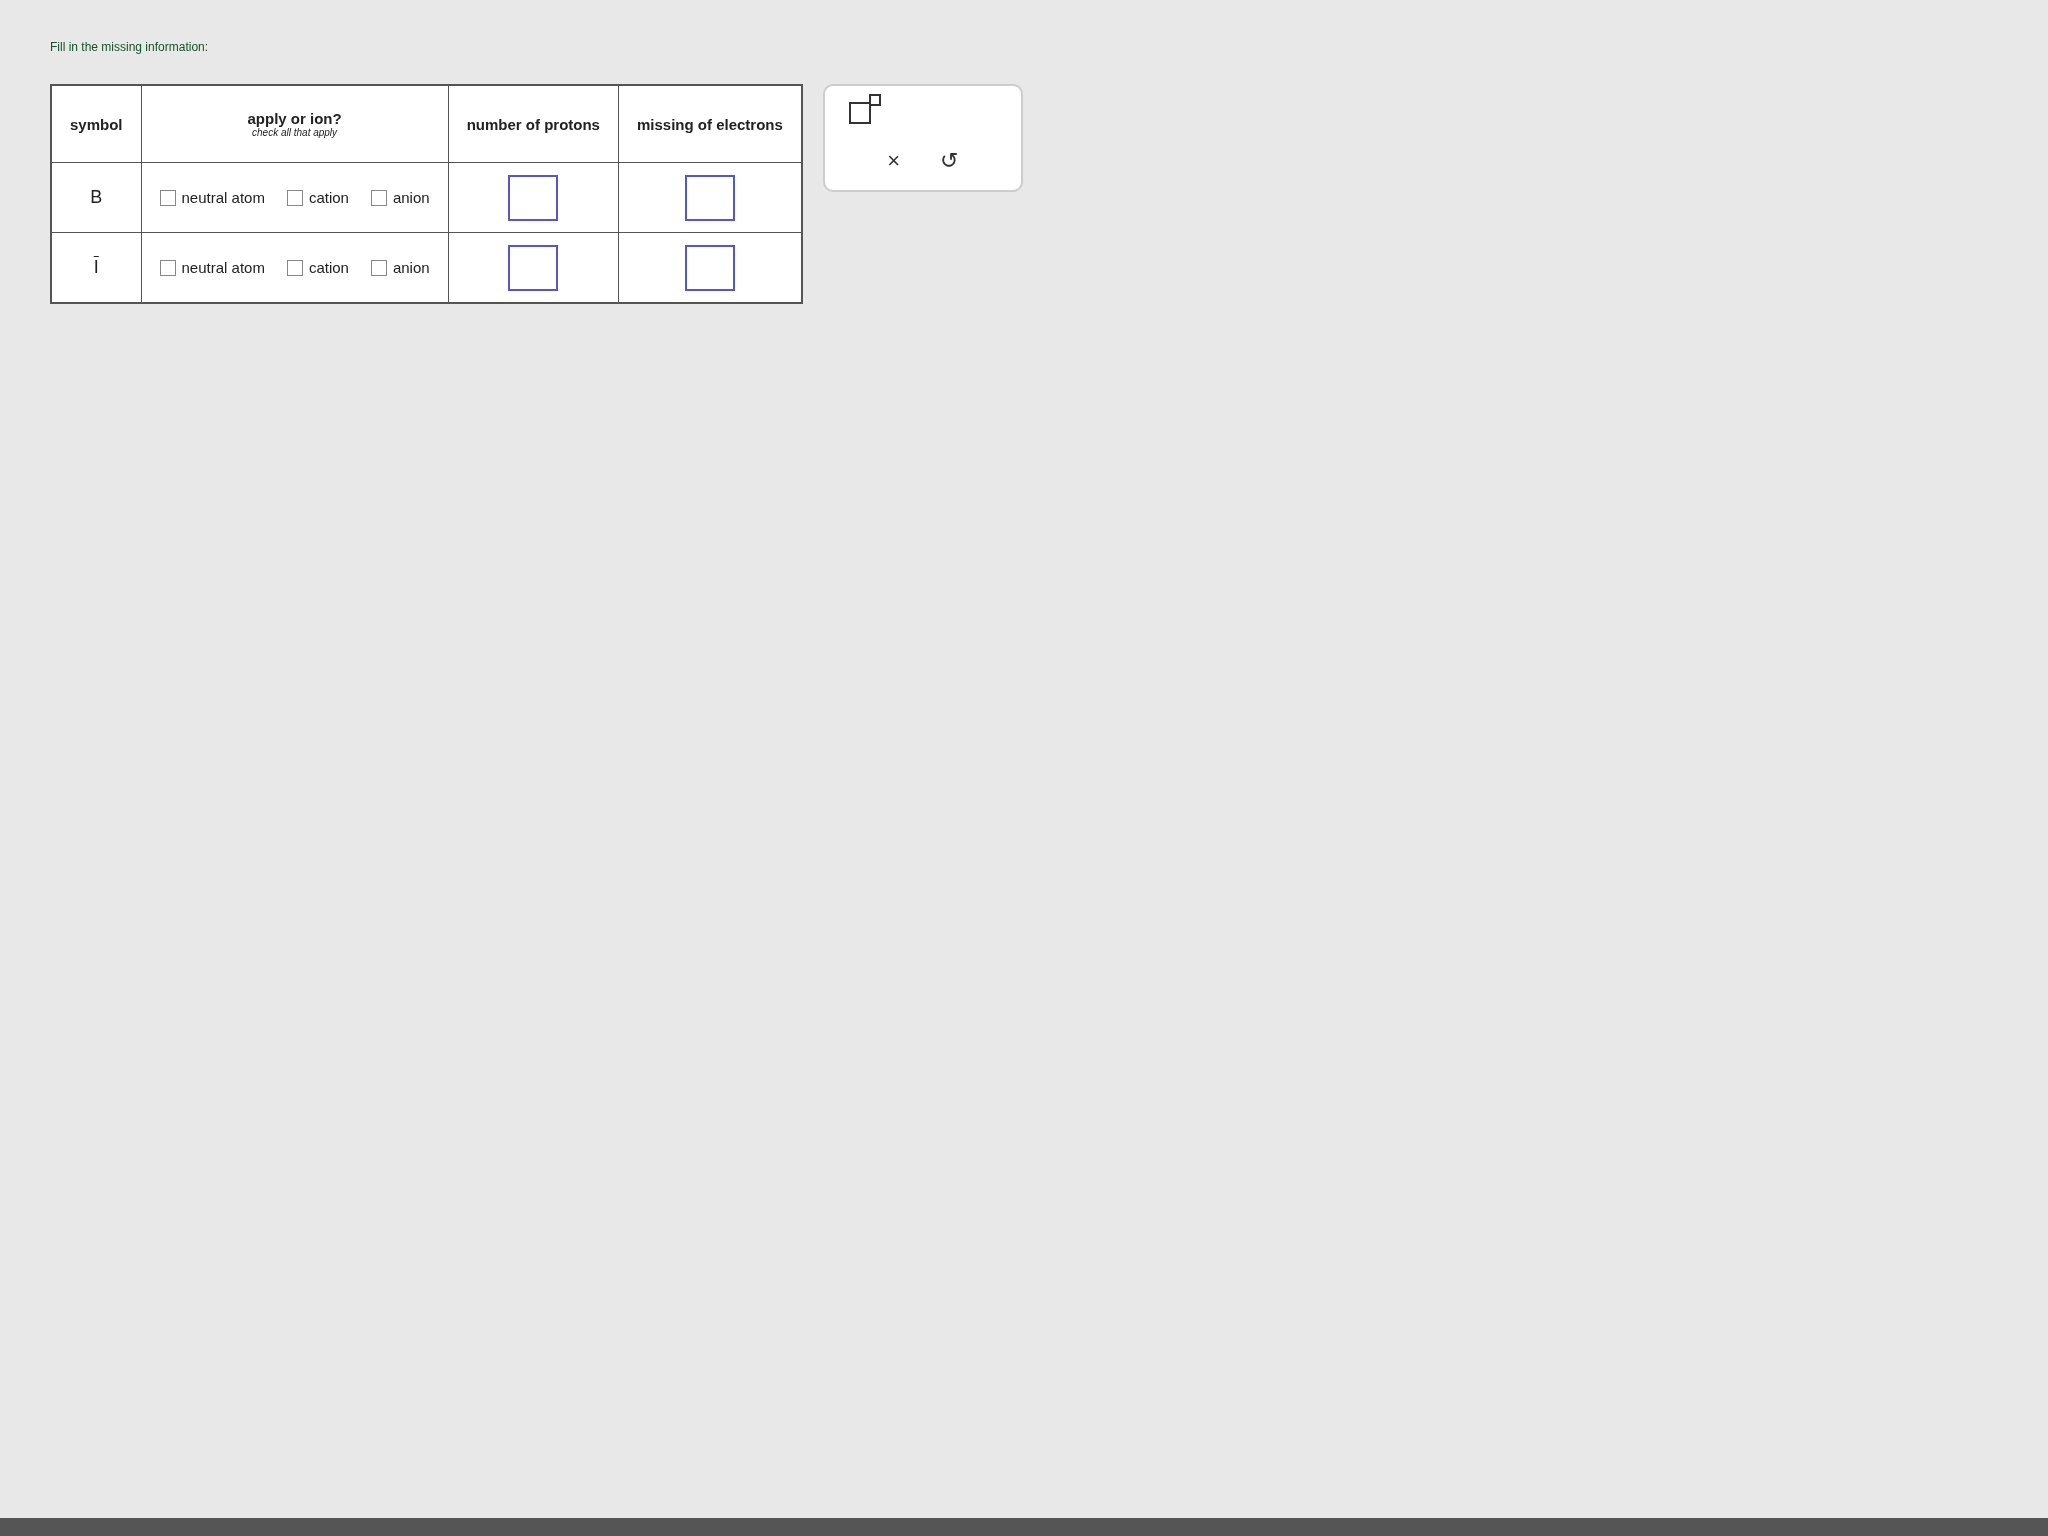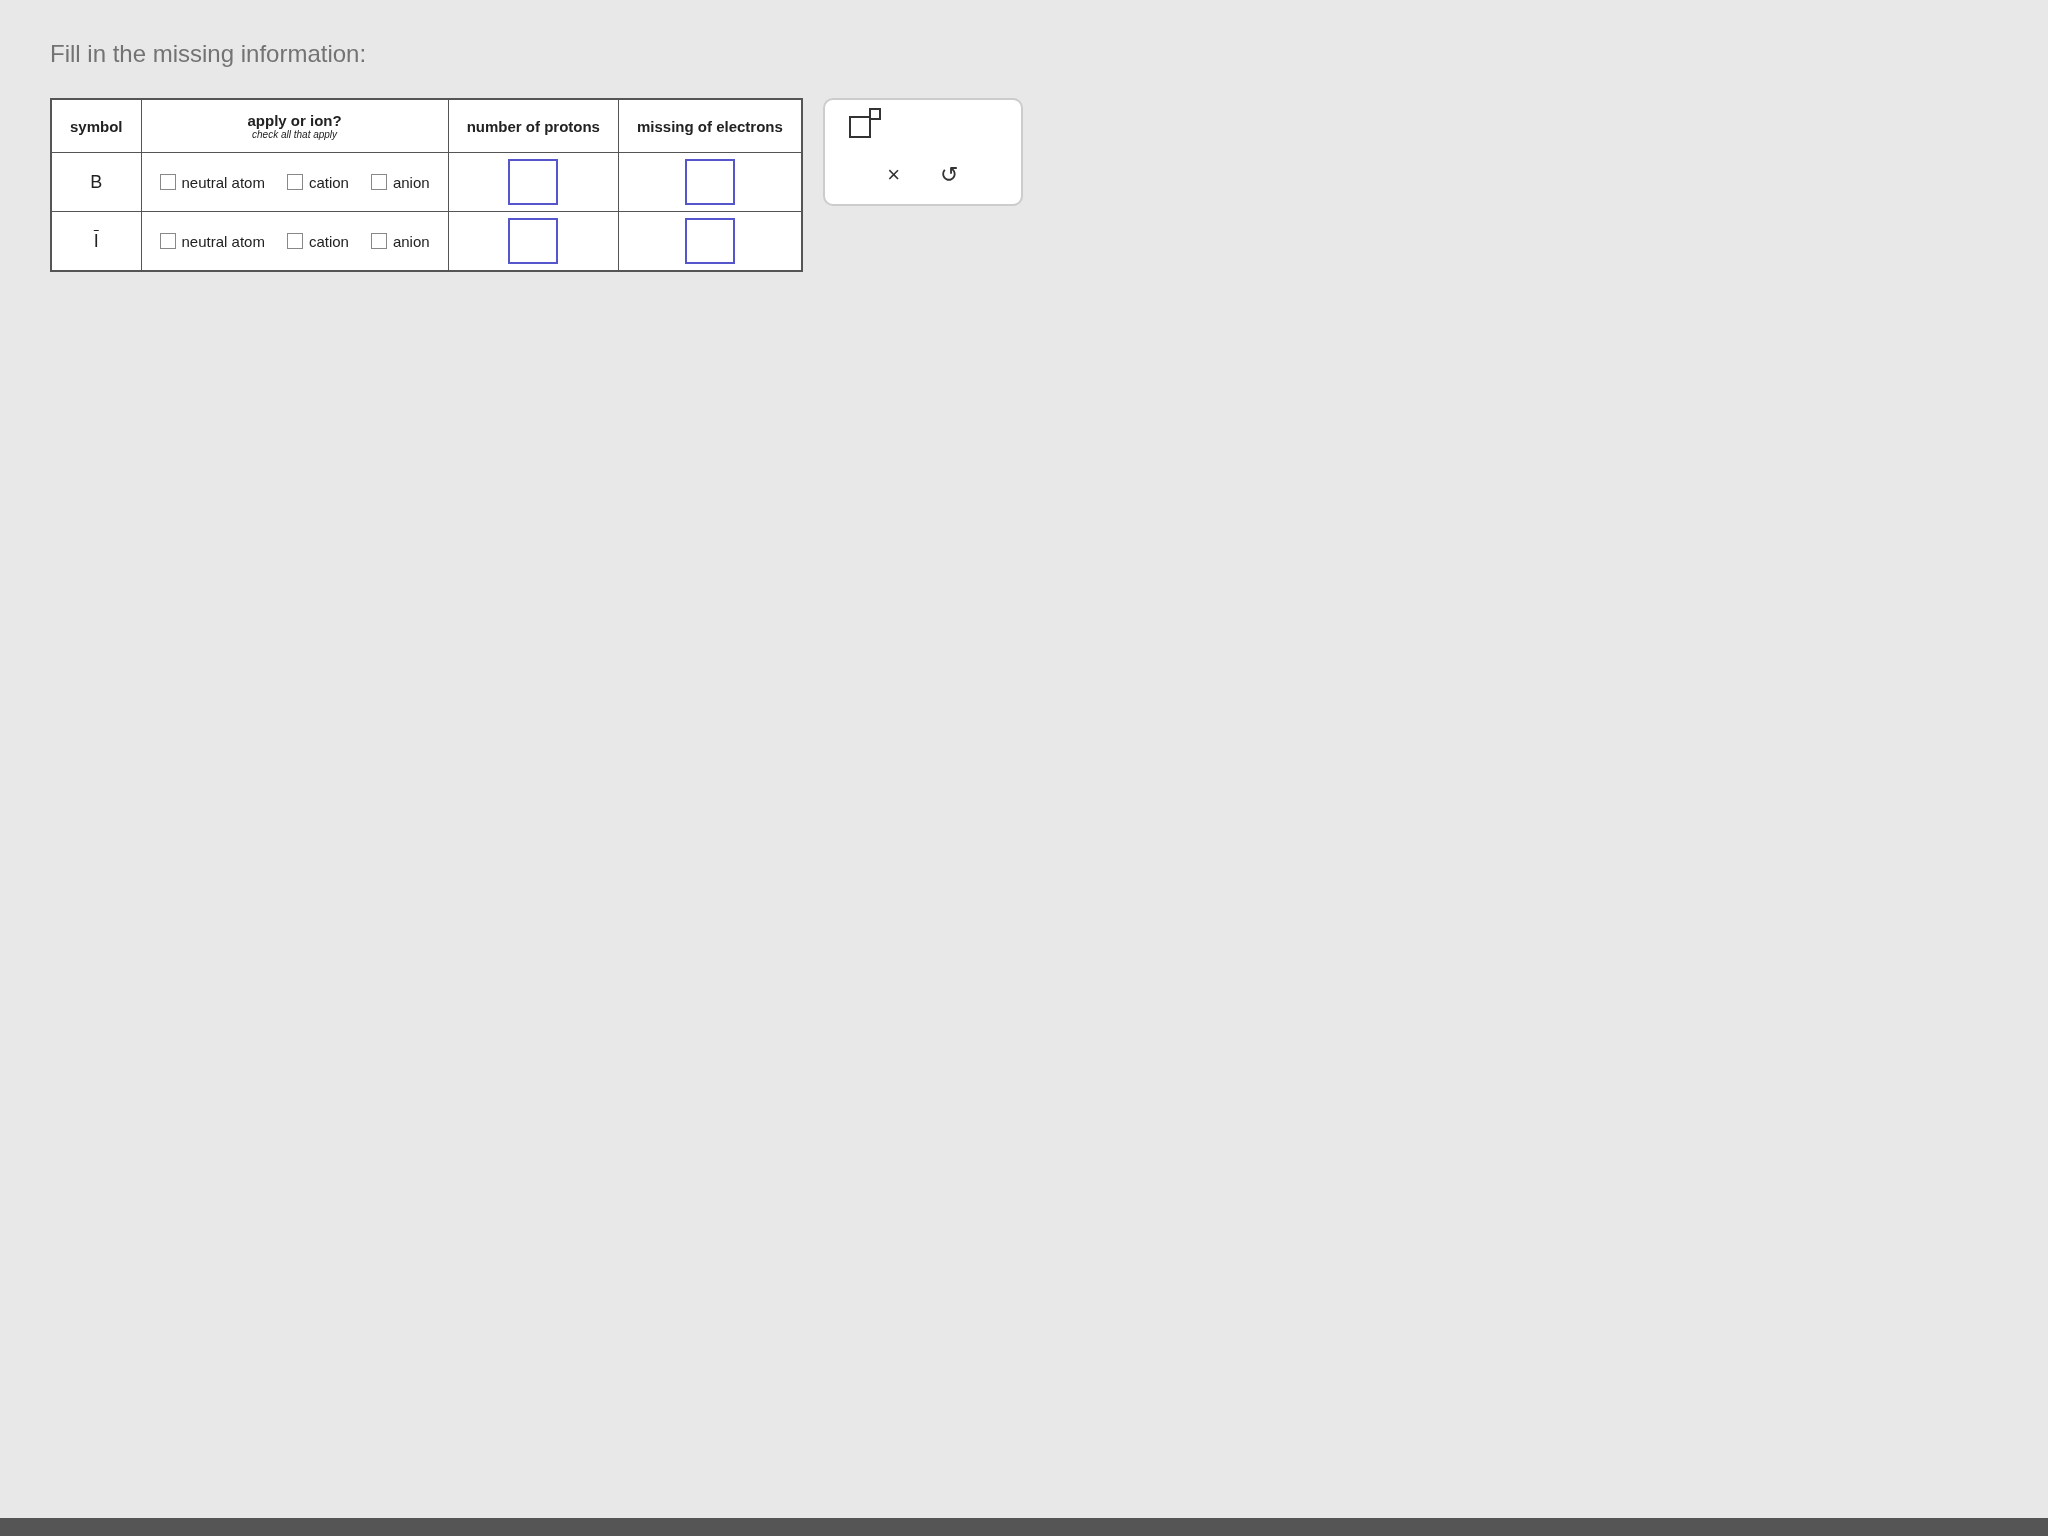--- a/index.html
+++ b/index.html
@@ -7,44 +7,44 @@
     body {
       background: #e8e8e8;
       font-family: Arial, sans-serif;
       font-size: 16px;
       color: #222;
       min-height: 100vh;
       padding: 40px 50px;
     }
 
     .page-title {
-      font-size: 24px;
+      font-size: 12px;
       margin-bottom: 30px;
-      color: #737373;
+      color: #14532d;
     }
 
     .content-area {
       display: flex;
       align-items: flex-start;
       gap: 20px;
     }
 
     .table-container {
       border: 1.5px solid #555;
       border-collapse: collapse;
     }
 
     table {
       border-collapse: collapse;
       background: #fff;
     }
 
     table th, table td {
       border: 1.5px solid #555;
-      padding: 12px 18px;
+      padding: 24px 18px;
       text-align: center;
       vertical-align: middle;
     }
 
     table thead th {
       font-weight: bold;
       font-size: 15px;
       background: #fff;
     }
 

